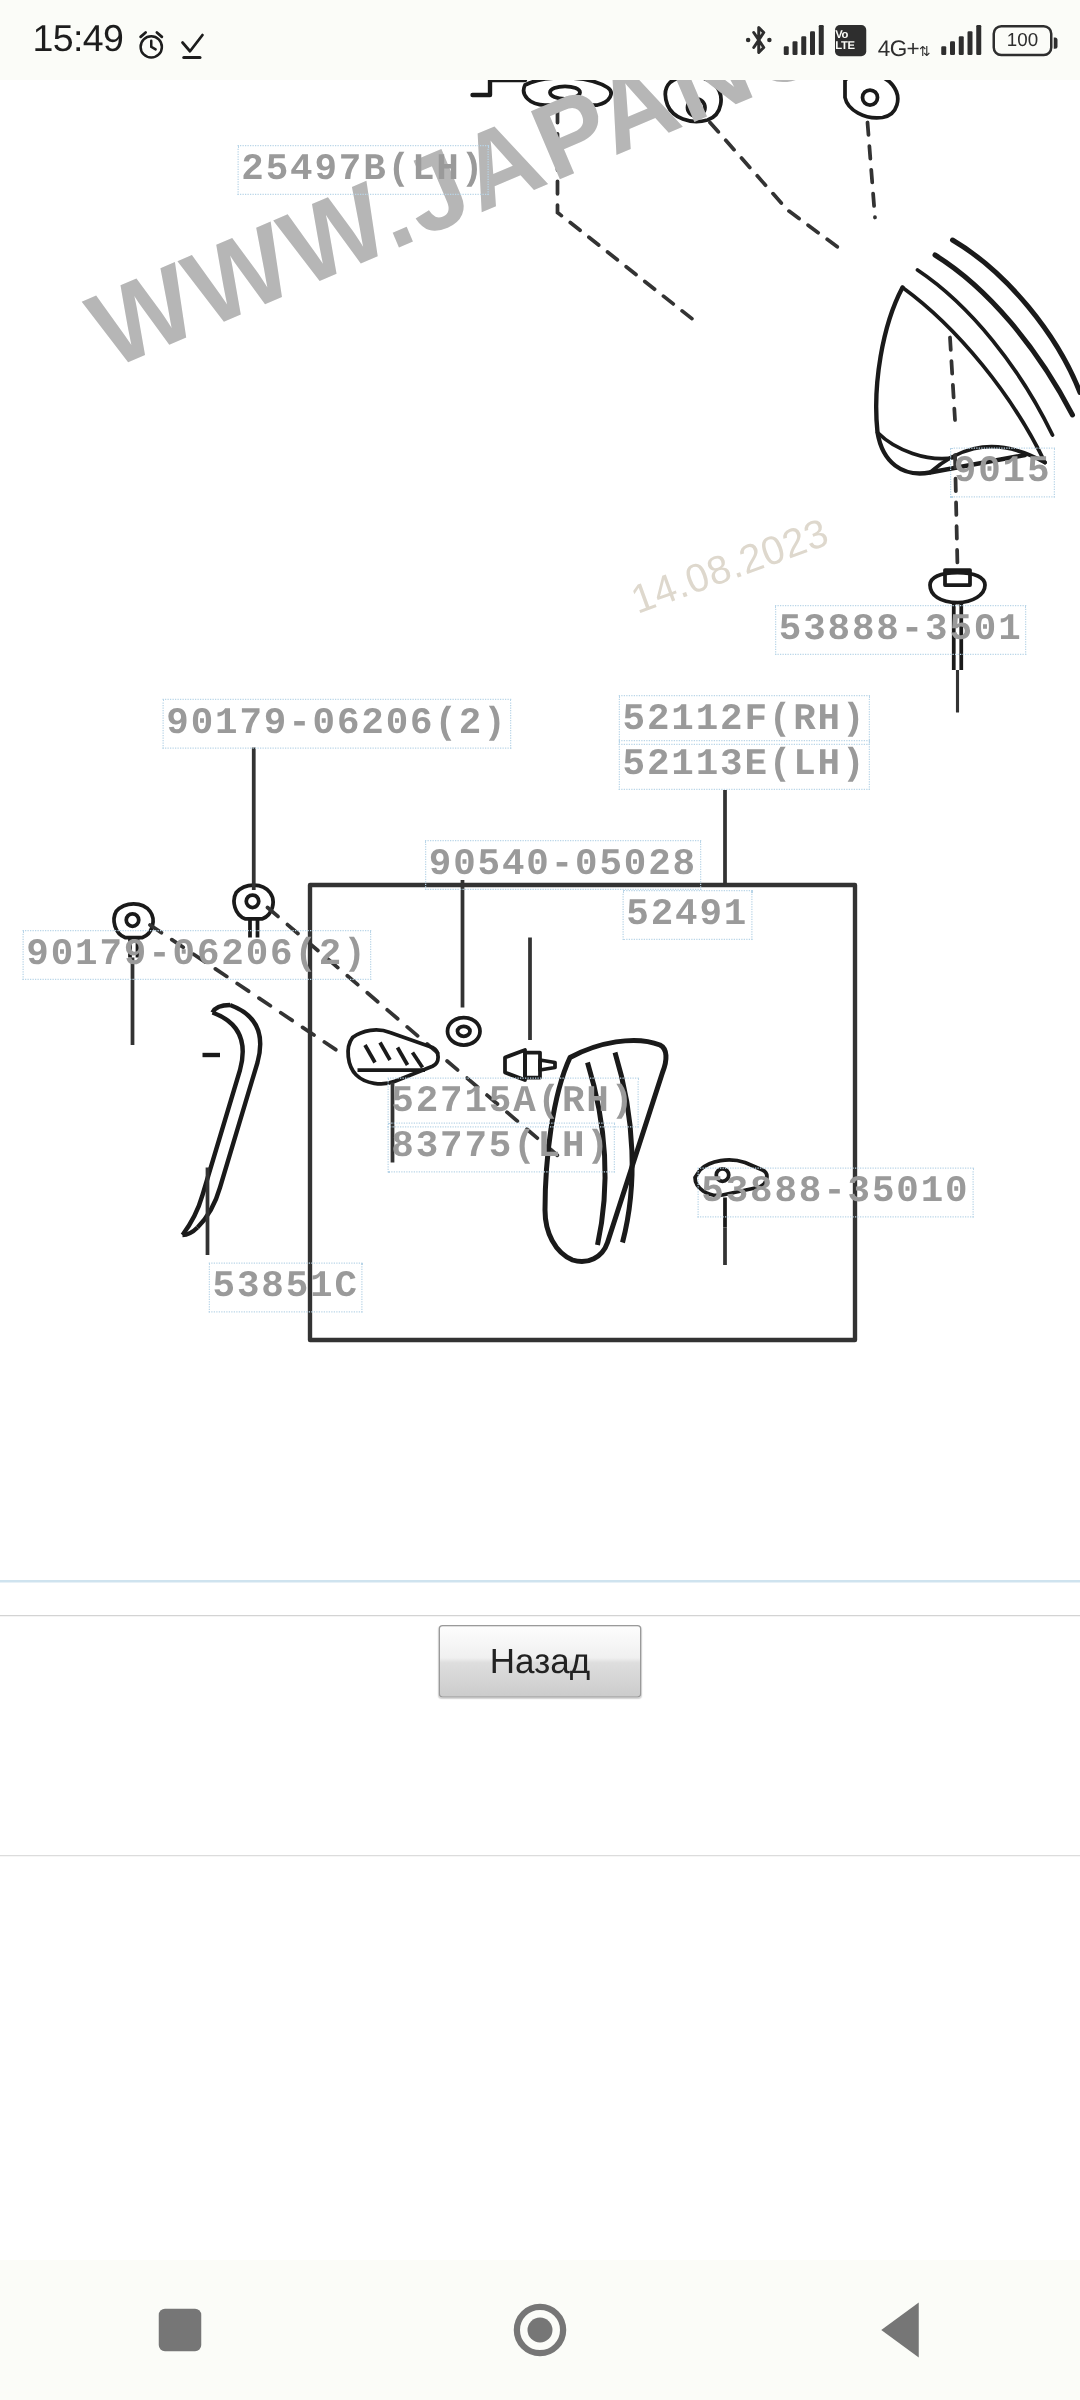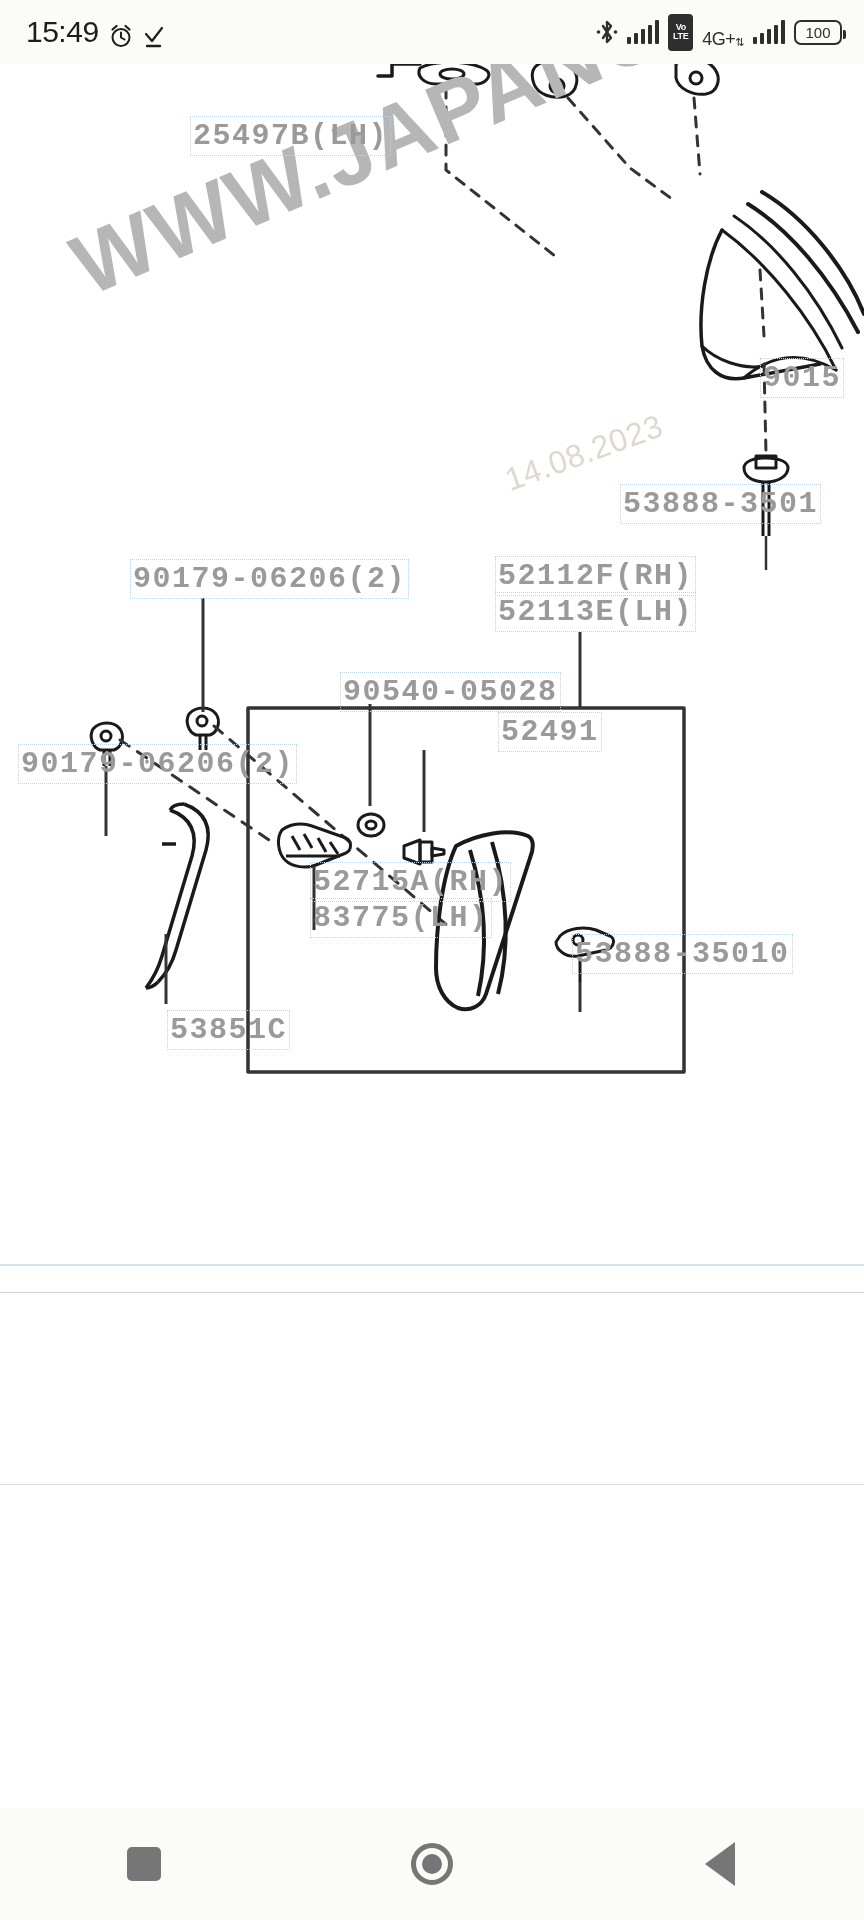--- a/index.html
+++ b/index.html
@@ -39,22 +39,22 @@
   
   .bars{ display:flex; align-items:flex-end; gap:2.5px; height:24px; }
   .bars i{ display:block; width:4.5px; background:#2e2e2e; border-radius:1px; }
   .bars i:nth-child(1){ height:7px; }
   .bars i:nth-child(2){ height:11px; }
   .bars i:nth-child(3){ height:15px; }
   .bars i:nth-child(4){ height:19px; }
   .bars i:nth-child(5){ height:24px; }
 
   .volte{
-    display:flex; flex-direction:column; justify-content:center; align-items:center;
-    width:25px; height:37px; background:#2e2e2e; color:#fbfcf8;
+    display:flex; flex-direction:column; justify-content:center; 
+    width:25px; height:25px; background:#2e2e2e; color:#fbfcf8;
     border-radius:4px; line-height:1; font-size:9px; font-weight:bold;
     letter-spacing:-.3px; padding:2px 0;
   }
   .volte span{ display:block; }
 
   .net4g{ display:flex; flex-direction:row; align-items:flex-end; justify-content:center;
           height:30px; }
   .net4g .lbl{ font-size:18px; color:#2e2e2e; line-height:15px; letter-spacing:-.5px; }
   .net4g .arrows{ font-size:11px; color:#2e2e2e; line-height:9px; letter-spacing:-1px; }
 
@@ -371,28 +371,31 @@
         <div class="plabel" style="left: 760px; top: 278px; margin-top: 16px;">9015</div>
         <div class="plabel" style="left: 620px; top: 420px;">53888-3501</div>
         <div class="plabel" style="left: 130px; top: 495px;">90179-06206(2)</div>
         <div class="plabel" style="left: 495px; top: 492px;">52112F(RH)</div>
         <div class="plabel" style="left: 495px; top: 528px;">52113E(LH)</div>
         <div class="plabel" style="left: 340px; top: 608px; text-align: center;">90540-05028</div>
         <div class="plabel" style="left: 498px; top: 648px;">52491</div>
         <div class="plabel" style="left: 18px; top: 680px;">90179-06206(2)</div>
         <div class="plabel" style="left: 310px; top: 798px;">52715A(RH)</div>
         <div class="plabel" style="left: 310px; top: 834px;">83775(LH)</div>
-        <div class="plabel" style="left: 572px; top: 870px; text-align: right;">53888-35010</div>
+        <div class="plabel" style="left: 558px; top: 870px; text-align: right;">53888-35010</div>
         <div class="plabel" style="left: 130px; top: 946px; margin-left: 37px;">53851C</div>
       </div>
   </div>
 
   <div class="hr-blue"></div>
   <div class="hr-gray"></div>
 
+  <div class="btn-wrap">
+    <button class="btn-back">Назад</button>
+  </div>
 
   <div class="hr-bottom"></div>
 </div>
 
 <div class="navbar">
   <div class="nav-btn">
     <span class="nv-square"></span>
   </div>
   <div class="nav-btn">
     <span class="nv-circle">

